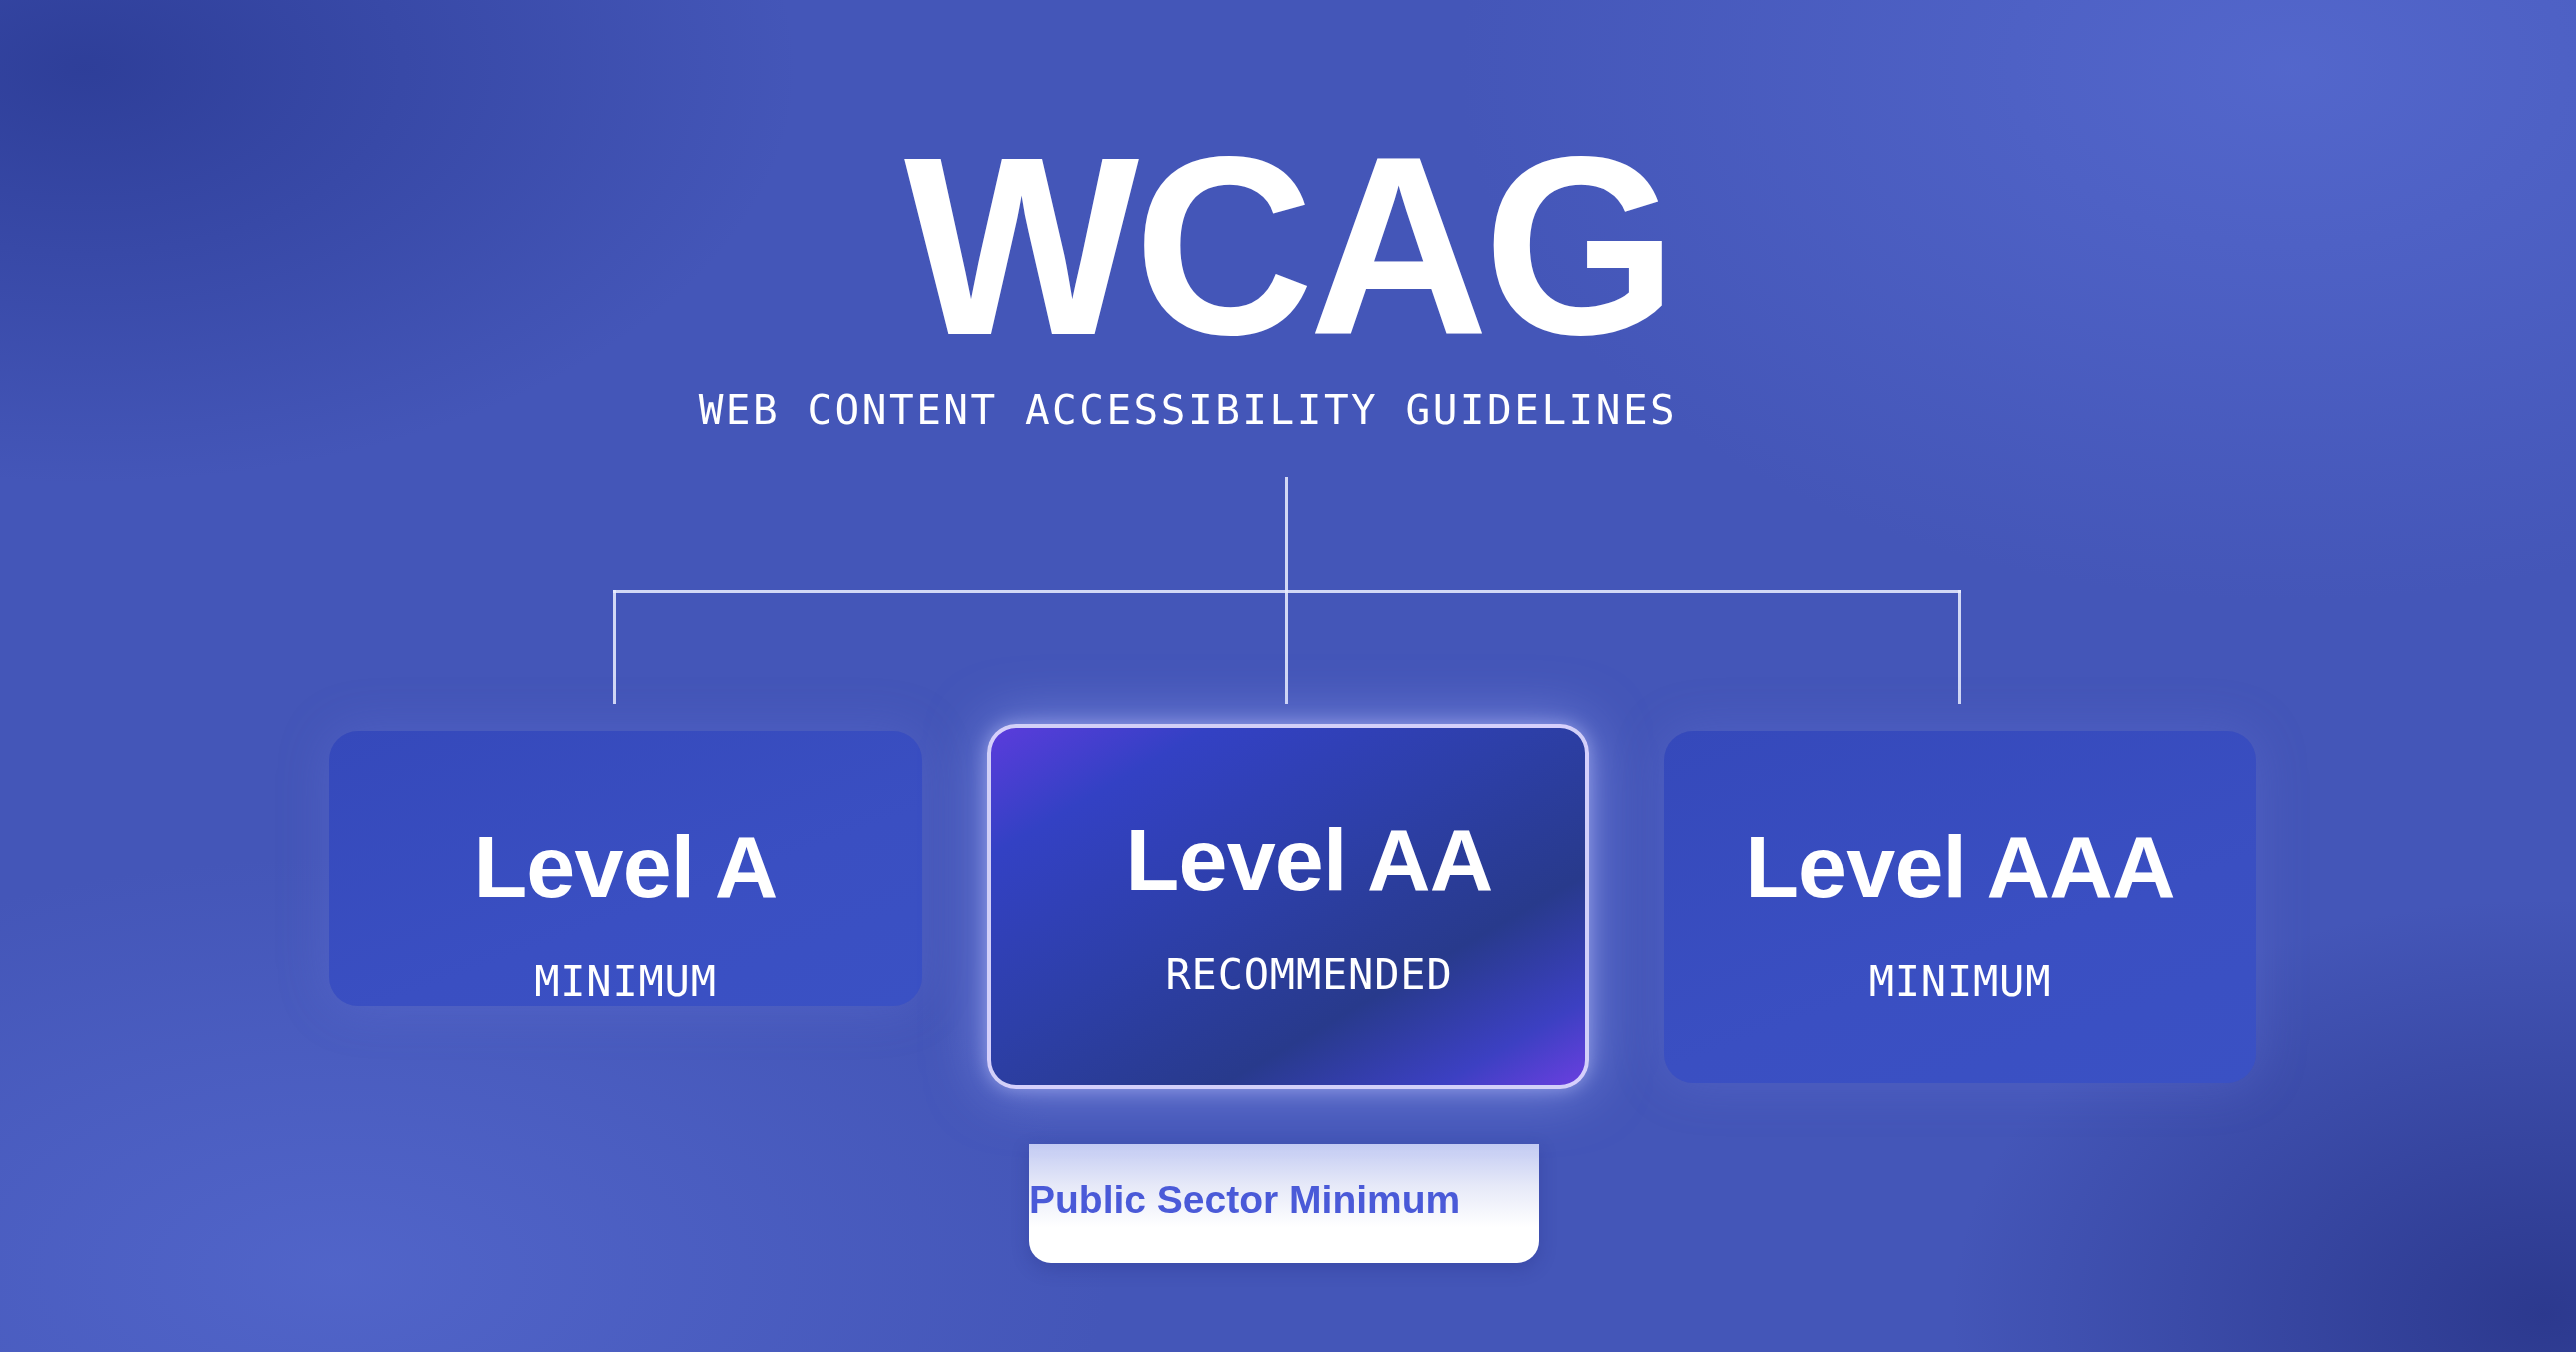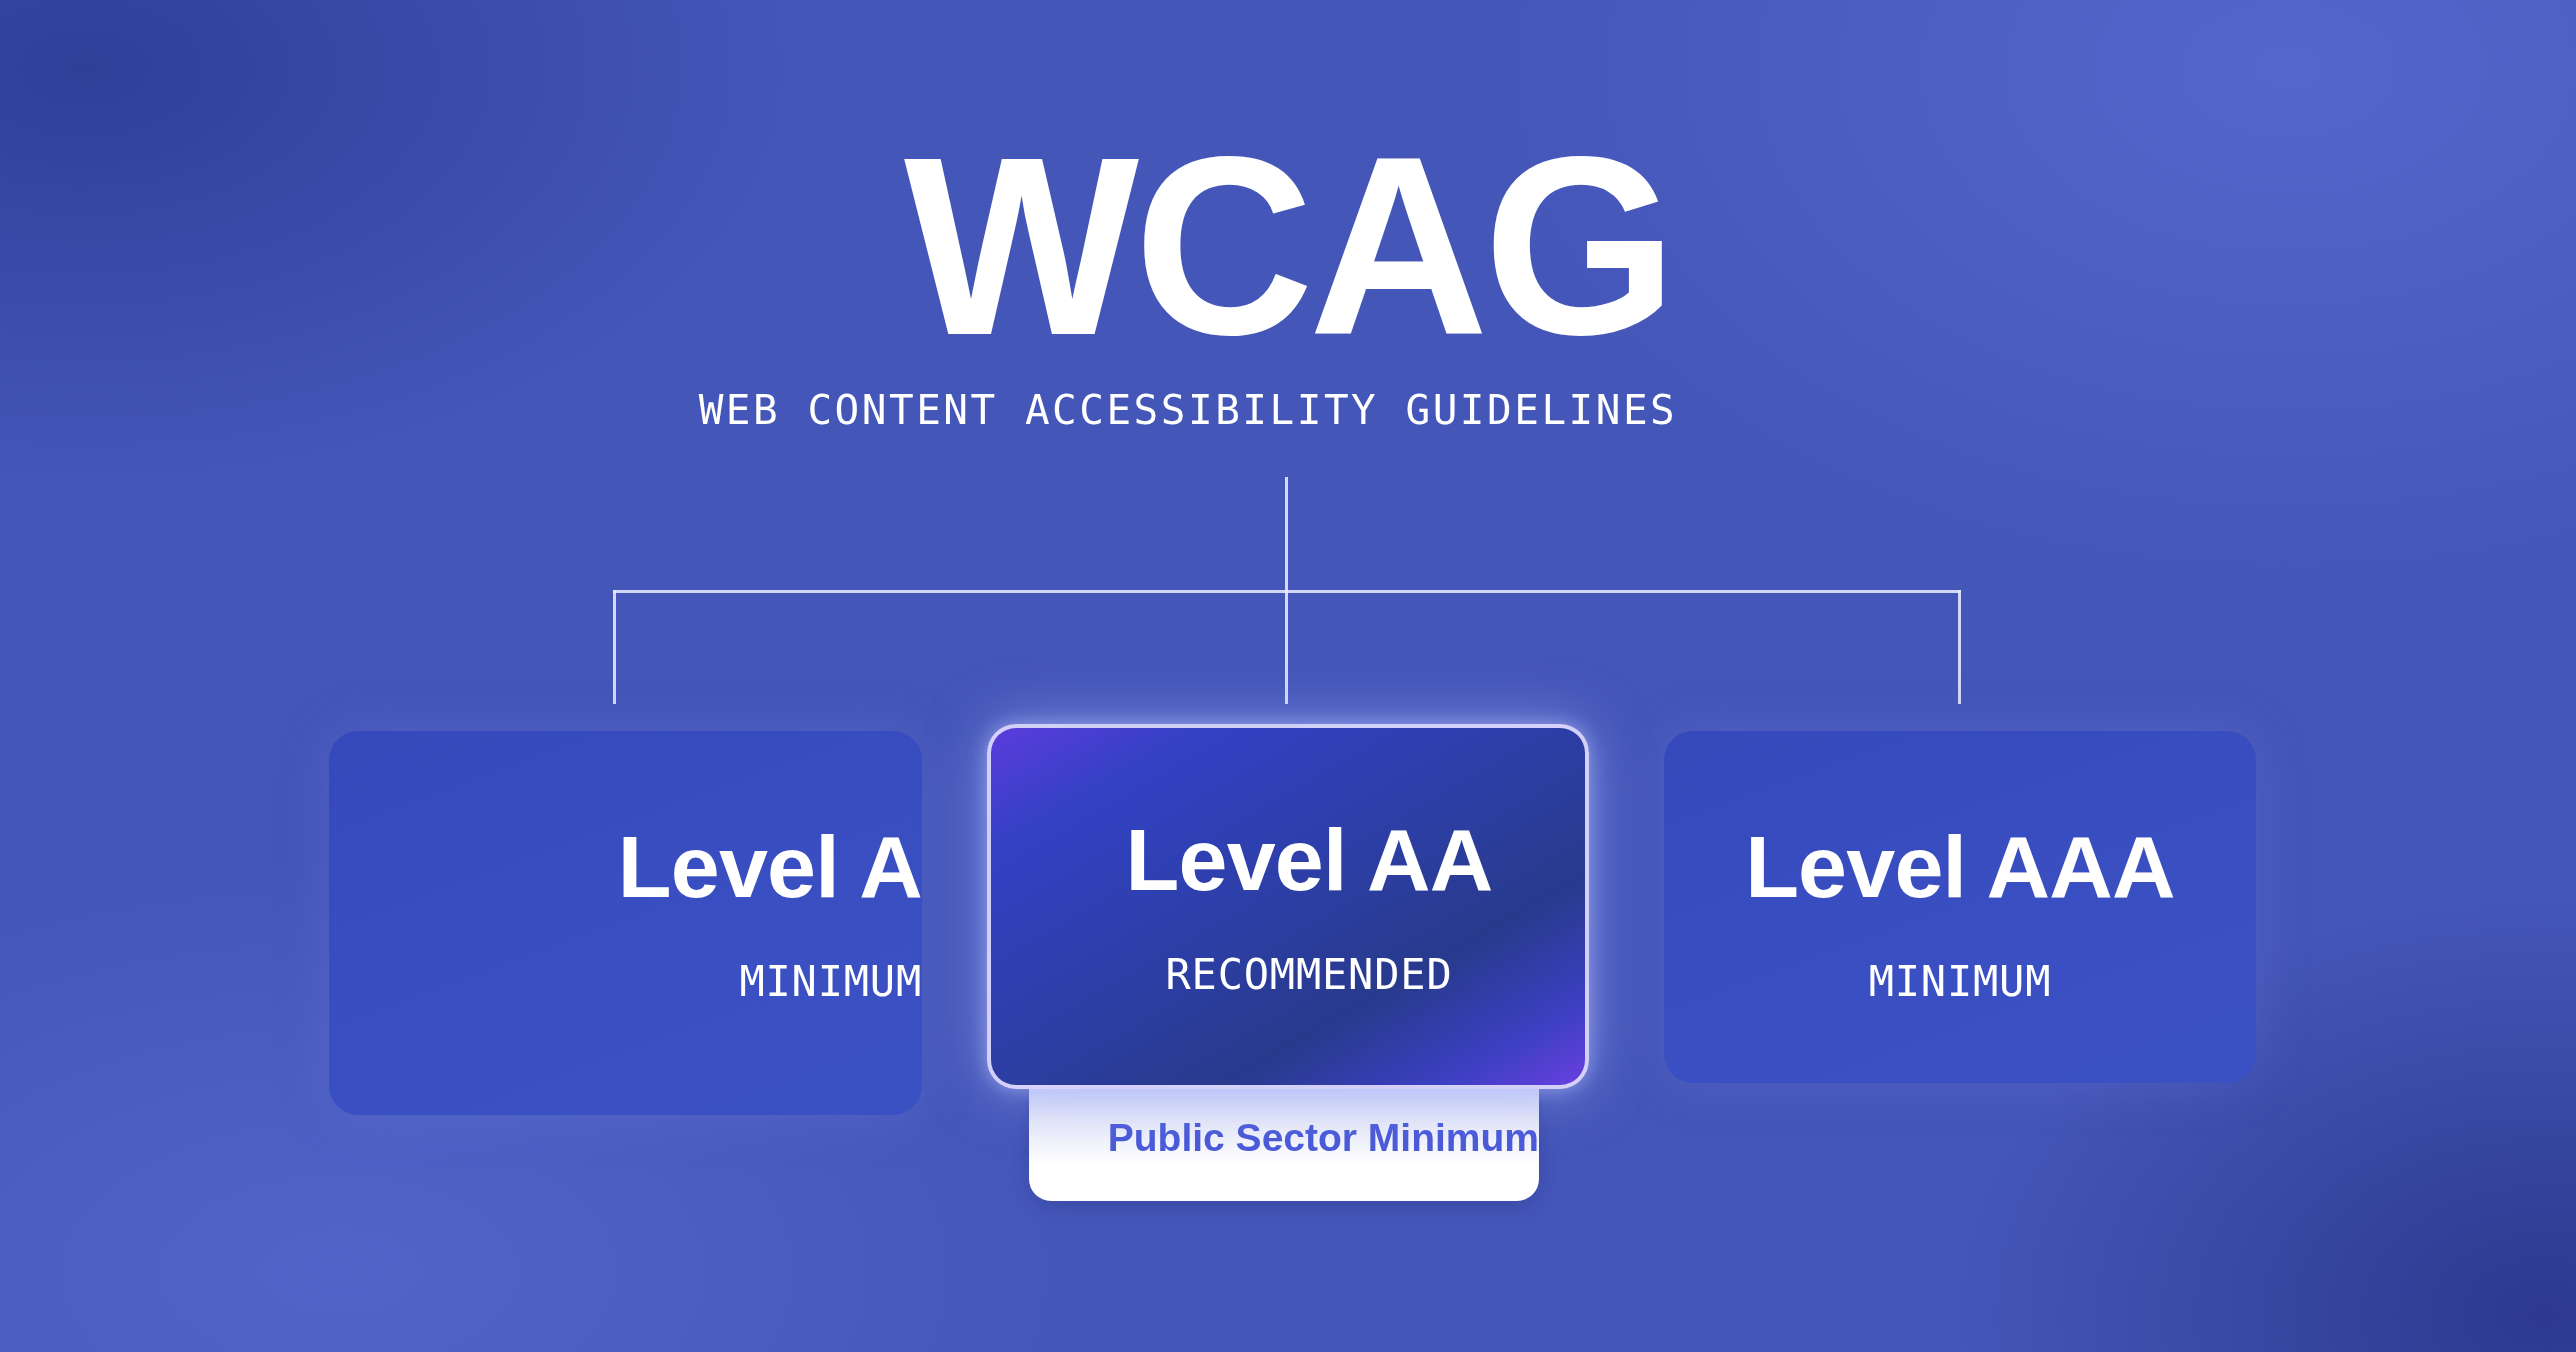--- a/index.html
+++ b/index.html
@@ -45,43 +45,43 @@
   }
   .card-title {
     font-family:"Liberation Sans", sans-serif; font-weight:700; font-size:88px;
     line-height:93px; letter-spacing:-0.8px; margin-top:89px;
   }
   .card-sub {
     font-family:"DejaVu Sans Mono", monospace; font-size:42px; line-height:39px;
     letter-spacing:0.8px; margin-top:49px;
   }
   .badge {
-    left:1029px; top:1082px; width:510px; height:119px; box-sizing:border-box;
+    left:1029px; top:1144px; width:510px; height:119px; box-sizing:border-box;
     border-radius:0 0 22px 22px;
     background:linear-gradient(180deg, #c3cbf3 0%, #e6e9f8 35%, #ffffff 70%);
-    display:flex; align-items:center; justify-content:flex-end; z-index:1;
+    display:flex; align-items:center; justify-content:flex-start; z-index:1;
     box-shadow:0 5.1px 17px rgba(30,40,120,0.25);
   }
   .badge-text {
     color:#4a5ad8; font-family:"Liberation Sans", sans-serif; font-weight:700;
     font-size:39px; margin-top:-6.8px;
   }
 </style>
 </head>
 <body>
 
 <div class="abs title">WCAG</div>
 <div class="abs subtitle">WEB CONTENT ACCESSIBILITY GUIDELINES</div>
 
 <div class="abs line" style="left:1285px; top:477px; width:3.4px; height:227px;"></div>
 <div class="abs line" style="left:613px; top:590px; width:1348px; height:3.4px;"></div>
 <div class="abs line" style="left:613px; top:590px; width:3.4px; height:114px;"></div>
 <div class="abs line" style="left:1958px; top:590px; width:3.4px; height:114px;"></div>
 
-<div class="abs card normal" style="left:329px; top:731px; width:593px; height:384px;align-items:flex-end;">
+<div class="abs card normal" style="left:329px; top:731px; width:593px; height:275px;">
   <div class="card-title">Level A</div>
   <div class="card-sub">MINIMUM</div>
 </div>
 
 <div class="abs card featured" style="left:987px; top:724px; width:602px; height:365px;">
   <div class="card-title" style="margin-top:85px;">Level AA</div>
   <div class="card-sub">RECOMMENDED</div>
 </div>
 
 <div class="abs card normal" style="left:1664px; top:731px; width:592px; height:352px;">

